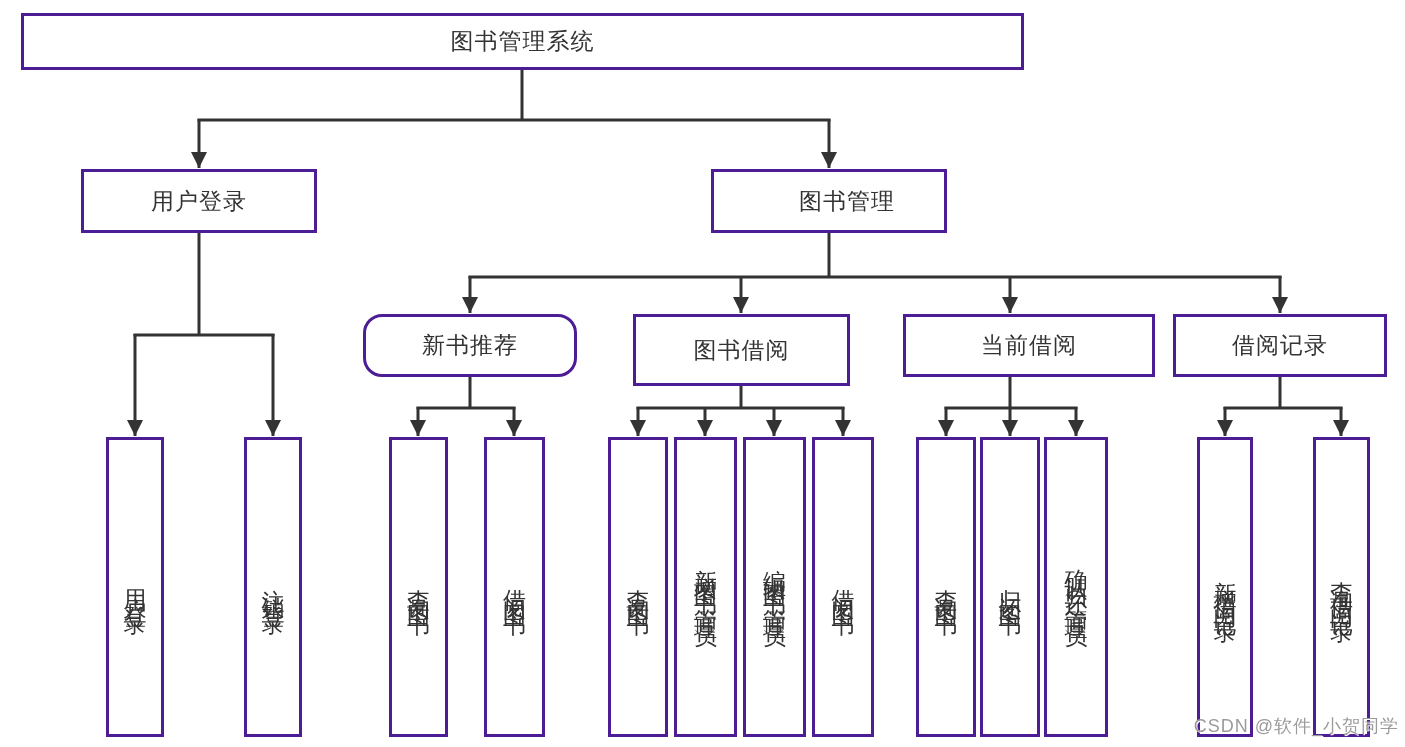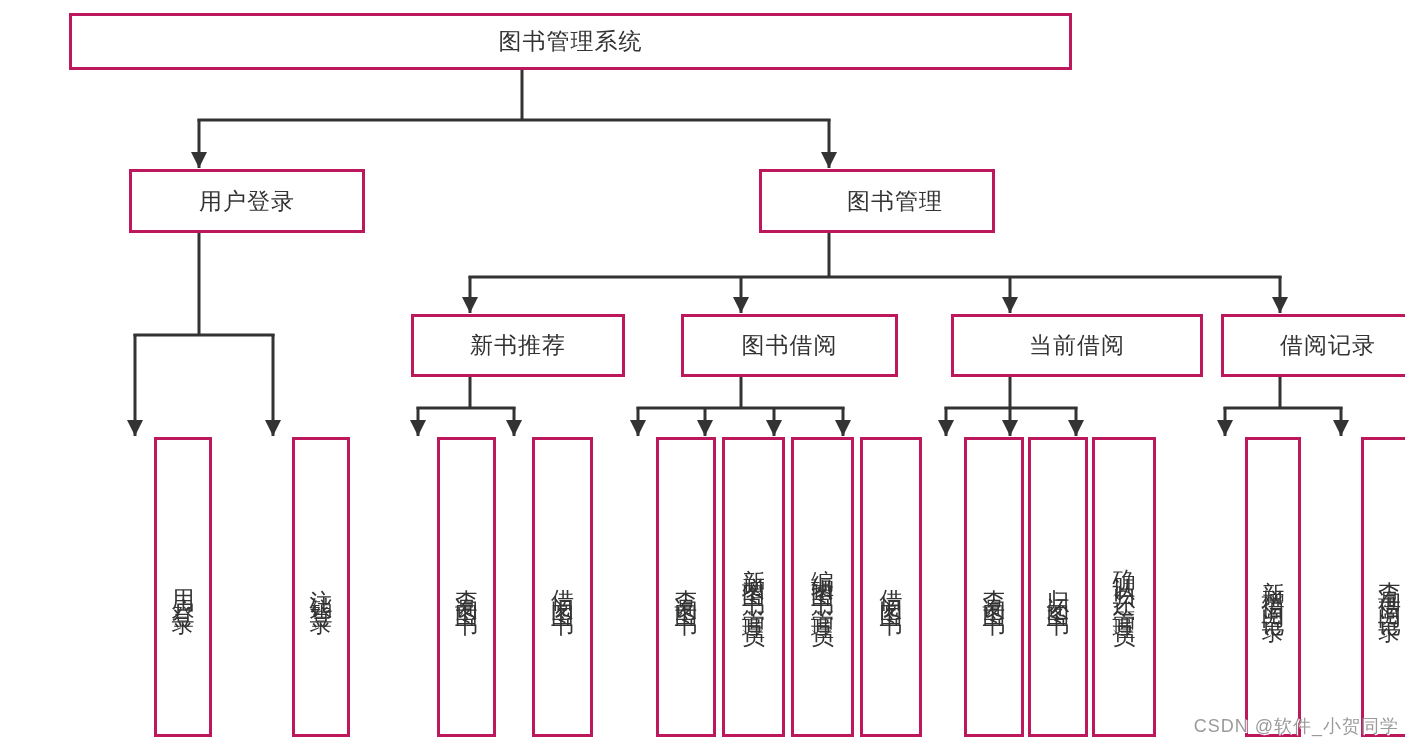--- a/index.html
+++ b/index.html
@@ -15,28 +15,27 @@
   .connectors {
     position: absolute;
     left: 0; top: 0;
     width: 1405px; height: 747px;
   }
   .connectors line { stroke: #333333; stroke-width: 3; }
   .node {
     position: absolute;
     box-sizing: border-box;
     background: #ffffff;
-    border: 3px solid #be185d;
+    border: 3px solid #4c1d95;
     display: flex;
     align-items: center;
     justify-content: center;
     font-size: 23px;
     letter-spacing: 1px;
     white-space: nowrap;
-    margin-left: 48px;
   }
   .node .v {
     writing-mode: vertical-rl;
     text-orientation: mixed;
     letter-spacing: 8px;
     line-height: 1;
   }
   .watermark {
     position: absolute;
     right: 6px;
@@ -105,24 +104,24 @@
     <span>图书管理系统</span>
   </div>
 
   <div class="node" style="left:81px; top:169px; width:236px; height:64px;">
     <span>用户登录</span>
   </div>
   <div class="node" style="left:711px; top:169px; width:236px; height:64px;padding-left:36px;">
     <span>图书管理</span>
   </div>
 
-  <div class="node" style="left:363px; top:314px; width:214px; height:63px;">
+  <div class="node" style="left:363px; top:314px; width:214px; height:63px;border-radius:19px;">
     <span>新书推荐</span>
   </div>
-  <div class="node" style="left:633px; top:314px; width:217px; height:63px;">
+  <div class="node" style="left:633px; top:314px; width:217px; height:72px;">
     <span>图书借阅</span>
   </div>
   <div class="node" style="left:903px; top:314px; width:252px; height:63px;">
     <span>当前借阅</span>
   </div>
   <div class="node" style="left:1173px; top:314px; width:214px; height:63px;">
     <span>借阅记录</span>
   </div>
 
   <div class="node" style="left:106px; top:437px; width:58px; height:300px;">

